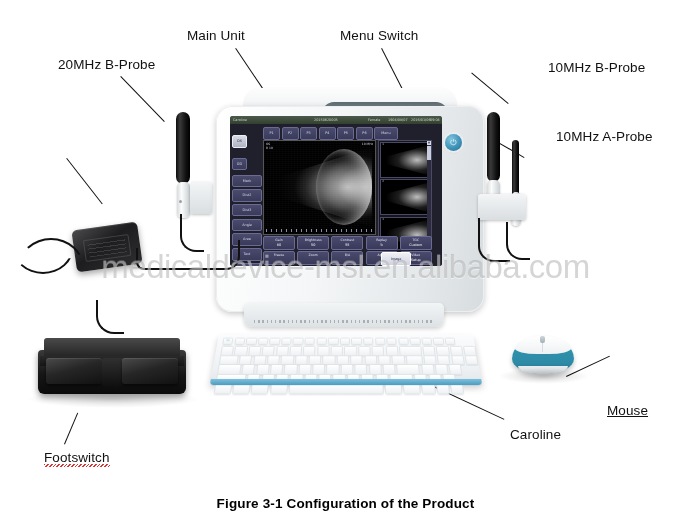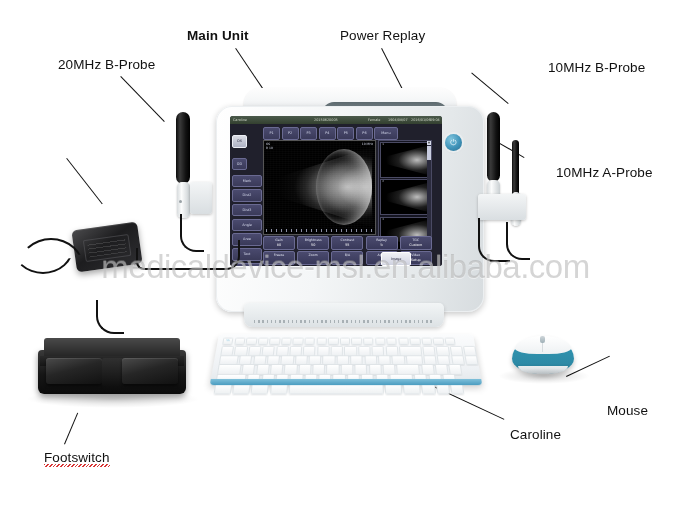--- a/index.html
+++ b/index.html
@@ -248,28 +248,28 @@
   #watermark{position:absolute;left:0;right:0;top:248px;text-align:center;
      font-family:"Liberation Sans",sans-serif;font-size:33px;letter-spacing:-.5px;
      color:rgba(150,150,150,.40);text-shadow:0 1px 0 rgba(255,255,255,.45);
      pointer-events:none;user-select:none;white-space:nowrap;}
 </style>
 </head>
 <body>
 
 <div id="stage">
 
-  <div class="label" style="left:187px;top:28px;font-weight:bold;">Main Unit</div>
-  <div class="label" style="left:340px;top:28px;">Power Replay</div>
+  <div class="label" style="left:187px;top:28px;">Main Unit</div>
+  <div class="label" style="left:340px;top:28px;">Menu Switch</div>
   <div class="label" style="left:58px;top:57px;">20MHz B-Probe</div>
   <div class="label" style="left:548px;top:60px;">10MHz B-Probe</div>
-  <div class="label" style="left:556px;top:129px;margin-top:36px;">10MHz A-Probe</div>
+  <div class="label" style="left:556px;top:129px;">10MHz A-Probe</div>
   <div class="label spell" style="left:44px;top:450px;">Footswitch</div>
   <div class="label" style="left:510px;top:427px;">Caroline</div>
-  <div class="label" style="left:607px;top:403px;">Mouse</div>
+  <div class="label" style="left:607px;top:403px;text-decoration:underline;">Mouse</div>
 
   <div class="leader" style="left:236px;top:48px;width:52px;transform:rotate(56deg);"></div>
   <div class="leader" style="left:382px;top:48px;width:92px;transform:rotate(63deg);"></div>
   <div class="leader" style="left:121px;top:76px;width:63px;transform:rotate(46deg);"></div>
   <div class="leader" style="left:508px;top:104px;width:48px;transform:rotate(-140deg);"></div>
   <div class="leader" style="left:524px;top:158px;width:38px;transform:rotate(-150deg);"></div>
   <div class="leader" style="left:67px;top:158px;width:58px;transform:rotate(52deg);"></div>
   <div class="leader" style="left:64px;top:444px;width:34px;transform:rotate(-67deg);"></div>
   <div class="leader" style="left:421px;top:380px;width:92px;transform:rotate(25deg);"></div>
   <div class="leader" style="left:566px;top:376px;width:48px;transform:rotate(-25deg);"></div>
@@ -465,14 +465,15 @@
     <div class="ms-body"></div>
     <div class="ms-top"></div>
     <div class="ms-split"></div>
     <div class="ms-wheel"></div>
     <div class="ms-base"></div>
   </div>
   <div class="shadow" style="left:498px;top:368px;width:92px;height:16px;"></div>
 
   <div id="watermark">medicaldevice-msl.en.alibaba.com</div>
 
+  <div class="caption">Figure 3-1 Configuration of the Product</div>
 
 </div>
 
 </body></html>

